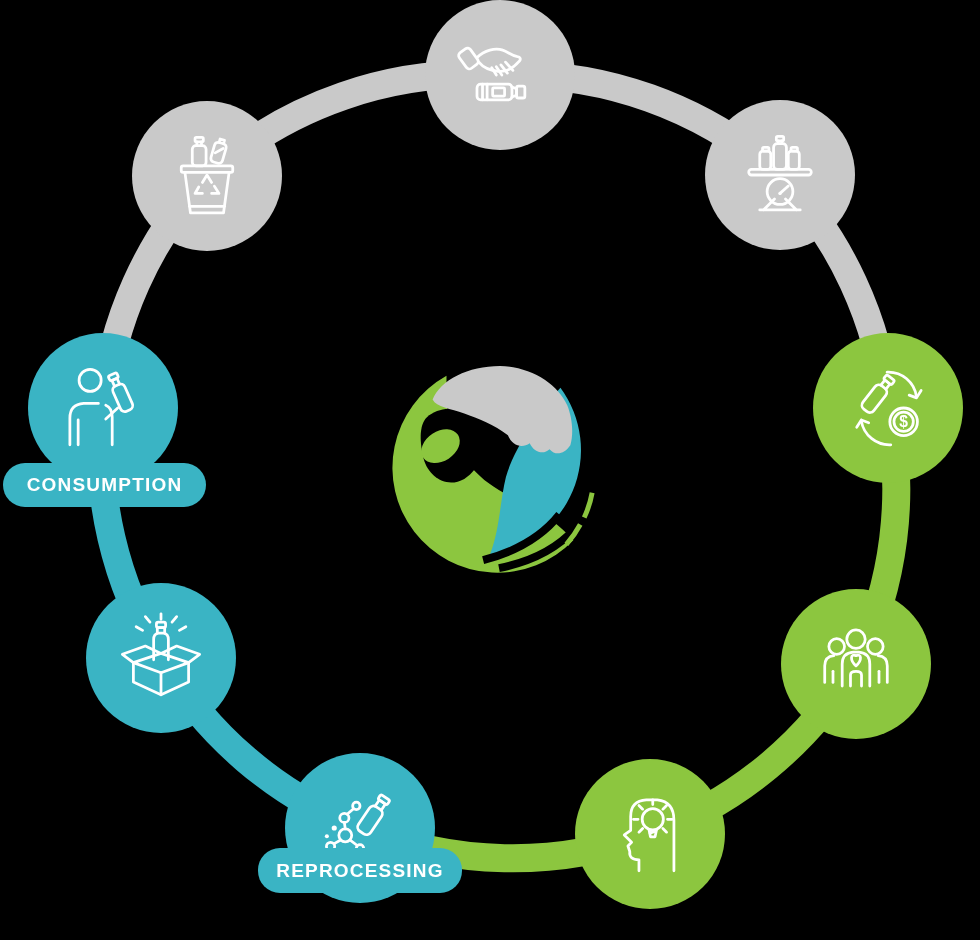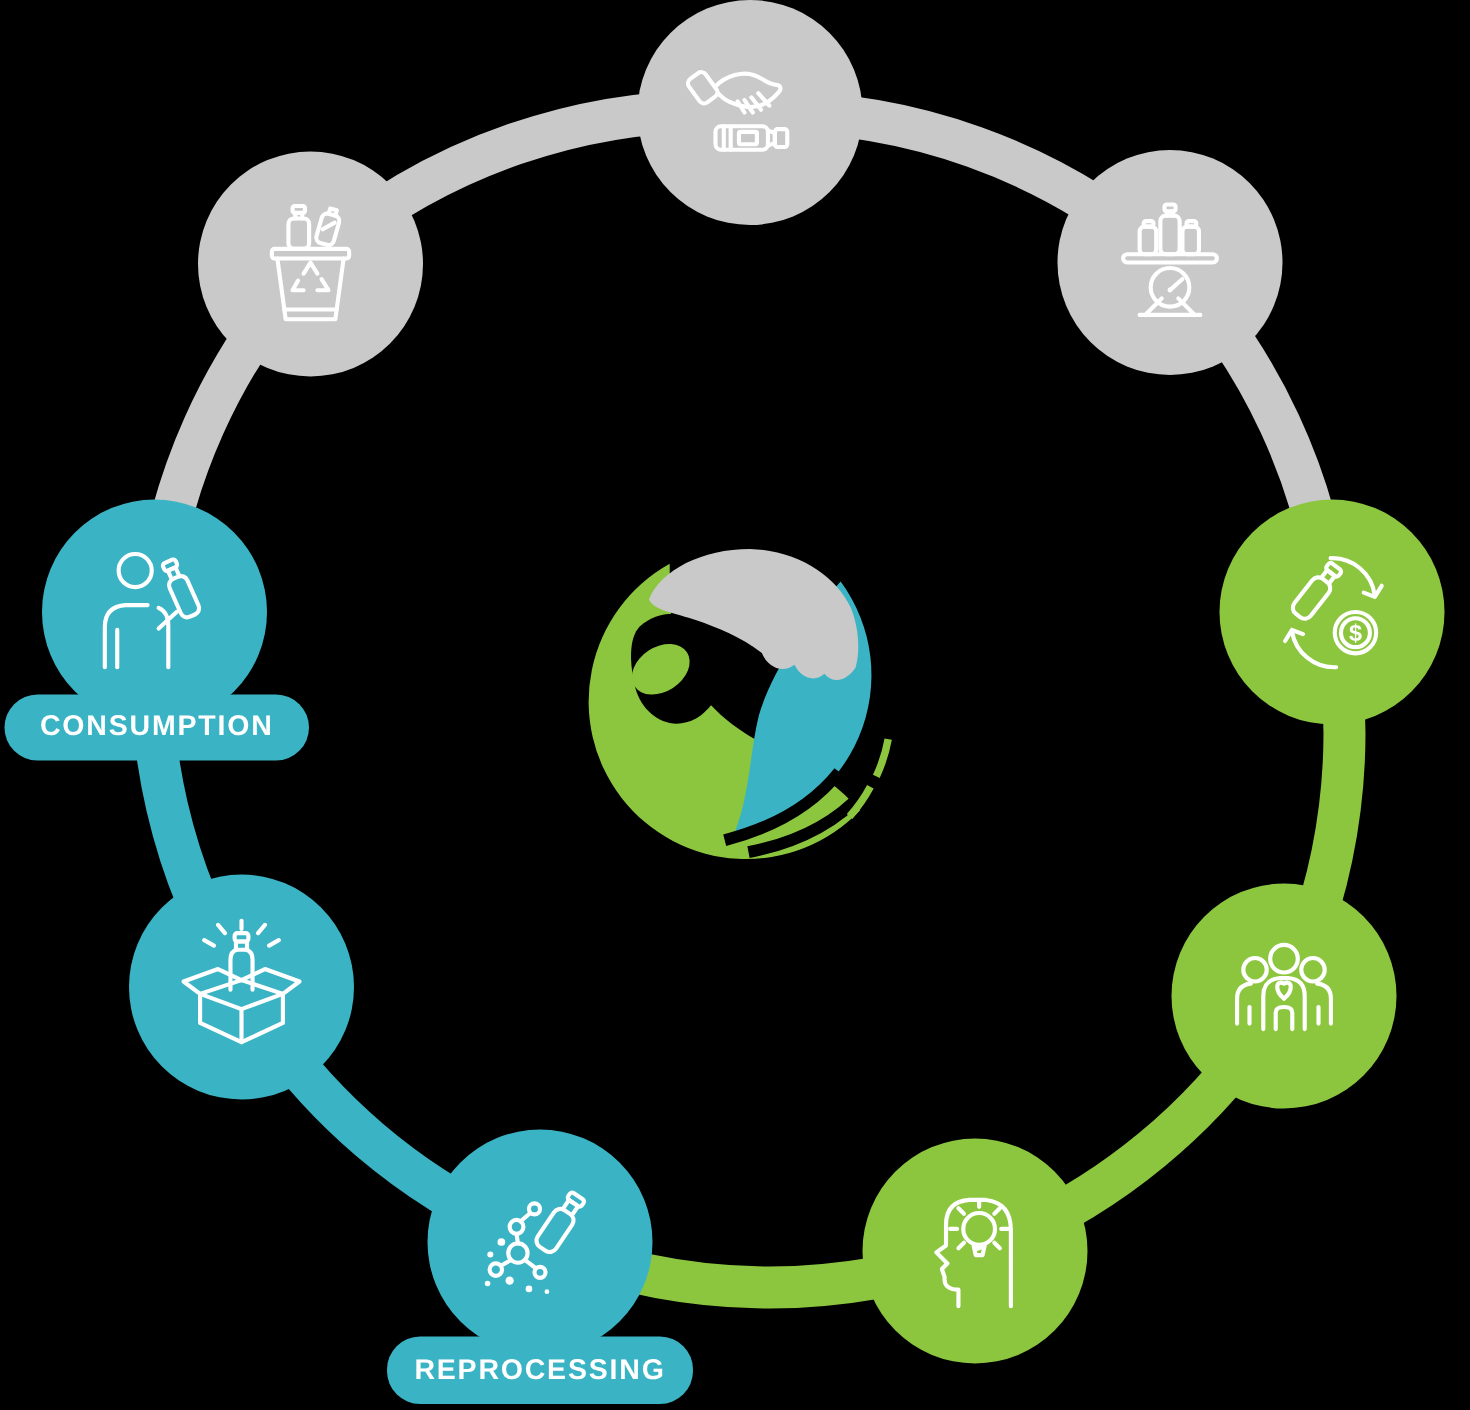--- a/index.html
+++ b/index.html
@@ -174,21 +174,21 @@
       <path d="M53,62 L66,50"></path>
       <g transform="rotate(-24 71 38)">
         <rect x="64" y="24" width="14" height="30" rx="5"></rect>
         <path d="M68,24 V17 H74 V24"></path>
         <rect x="66" y="11" width="10" height="6" rx="2"></rect>
       </g>
     </svg>
   </div>
 
   <div class="pill" style="left:3px;top:463px;width:203px;height:44px">CONSUMPTION</div>
-  <div class="pill" style="left:258px;top:891px;width:204px;height:45px">REPROCESSING</div>
+  <div class="pill" style="left:258px;top:848px;width:204px;height:45px">REPROCESSING</div>
 
   <svg class="logo" viewBox="0 0 220 220">
     <path style="fill:var(--green)" d="M58,18 A106,106 0 1 0 186,184 C156,150 126,146 100,126 C80,110 64,90 60,62 C58,46 58,32 58,18 Z"></path>
     <path style="fill:var(--background)" d="M38,60 C56,44 84,52 92,74 C98,92 92,112 76,122 C58,132 40,120 35,102 C31,86 30,68 38,60 Z"></path>
     <ellipse style="fill:var(--green)" cx="52" cy="89" rx="21" ry="15" transform="rotate(-33 52 89)"></ellipse>
     <path style="fill:var(--teal)" d="M173,30 A106,106 0 0 1 102,198 C112,172 112,144 118,120 C126,92 150,56 173,30 Z"></path>
     <path style="stroke:var(--background);stroke-width:8;fill:none" d="M95,204 C126,196 153,182 172,158"></path>
     <path style="stroke:var(--background);stroke-width:8;fill:none" d="M111,212 C142,206 168,194 188,172"></path>
     <path style="fill:var(--gray)" d="M44,42 C52,22 80,8 112,8 C144,9 170,26 180,48 C184,58 187,74 183,88 C177,97 168,99 162,92 C156,98 146,95 142,86 C134,92 124,88 120,78 C106,67 90,61 76,56 C62,51 48,50 44,42 Z"></path>
     <path style="stroke:var(--green);stroke-width:5;fill:none" d="M205,136 A102,102 0 0 1 197,161"></path>

